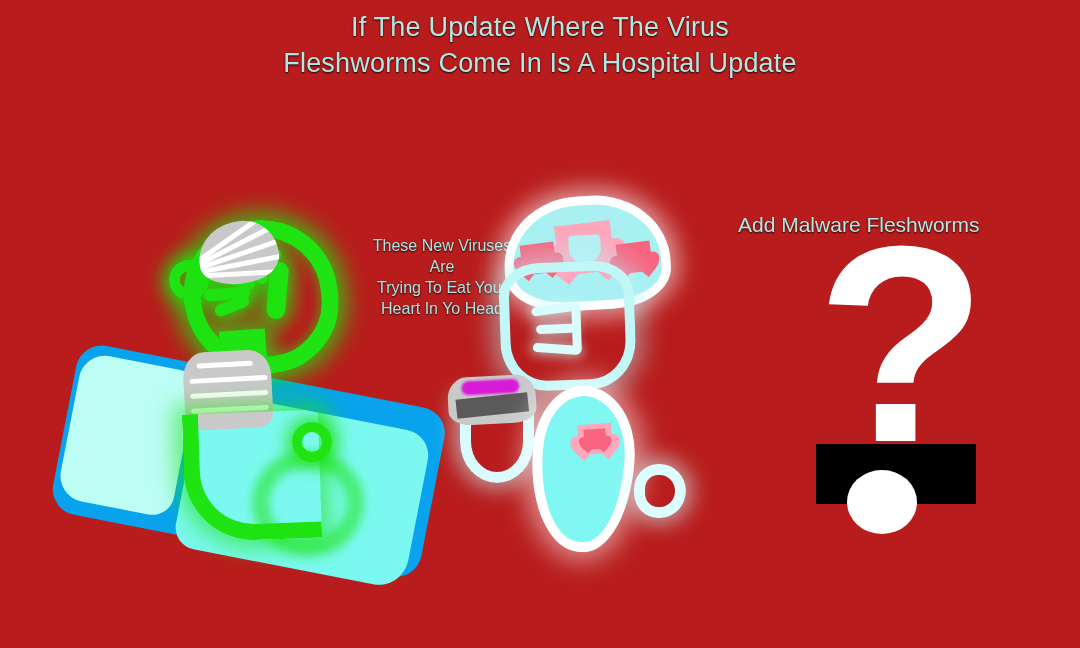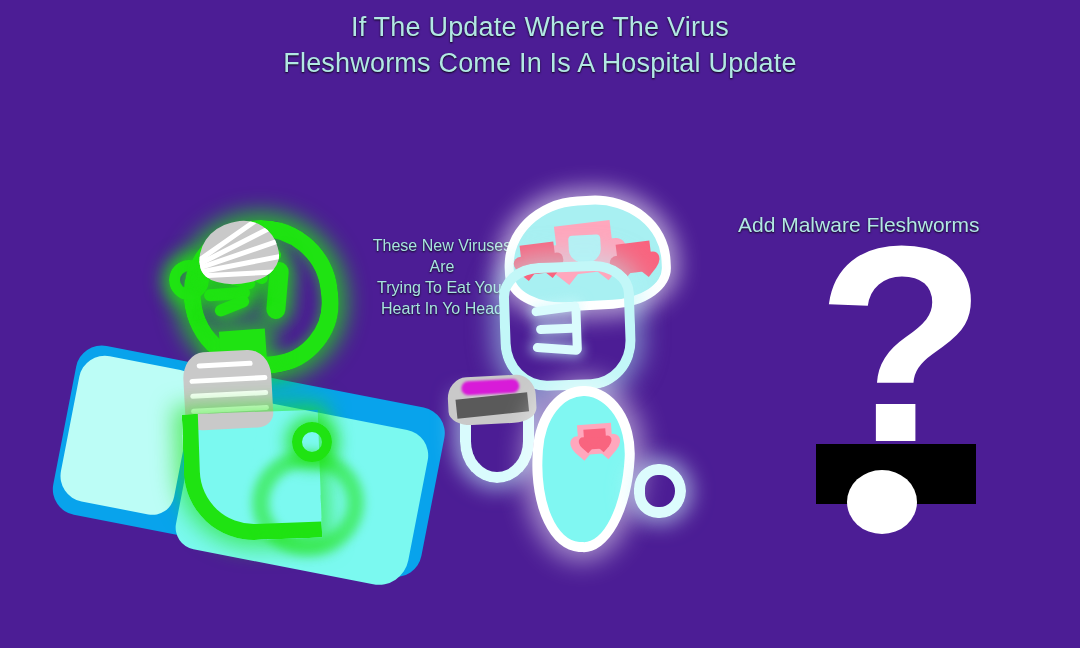--- a/index.html
+++ b/index.html
@@ -14,21 +14,21 @@
     overflow: hidden;
     position: relative;
     font-family: "Liberation Sans", sans-serif;
     background: #000000;
   }
   .stage {
     position: absolute;
     left: 0; top: 0;
     width: 1080px;
     height: 648px;
-    background: #4c1d95;
+    background: #b91c1c;
   }
 
   
   .title {
     position: absolute;
     left: 0;
     top: 9px;
     width: 1080px;
     text-align: center;
     color: #b2e8e4;

